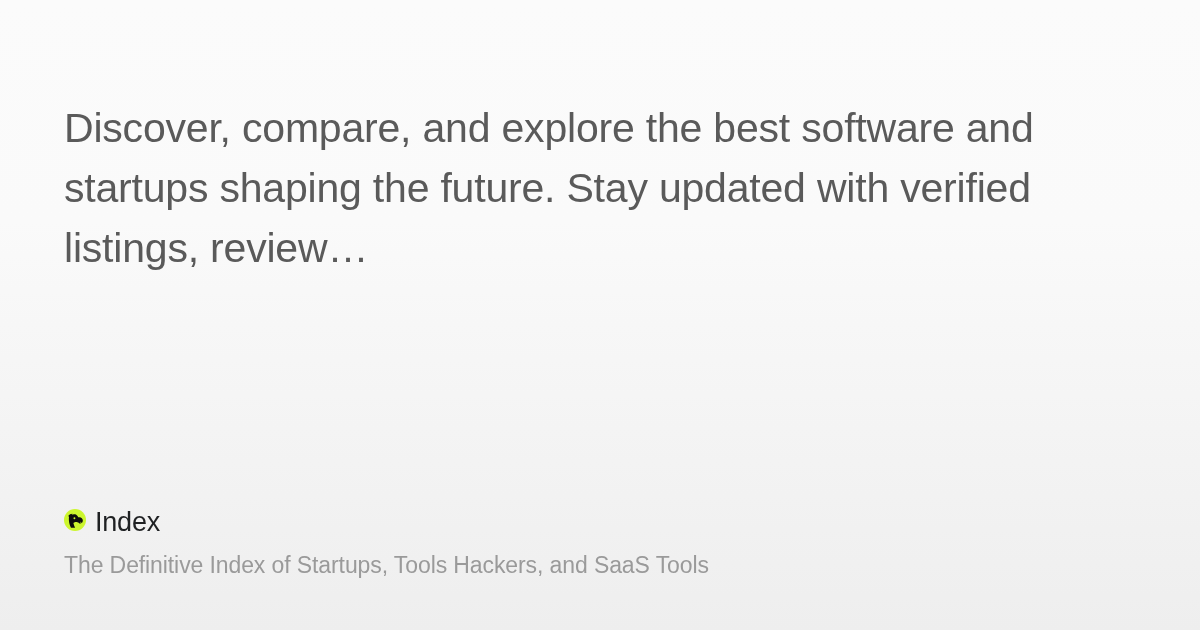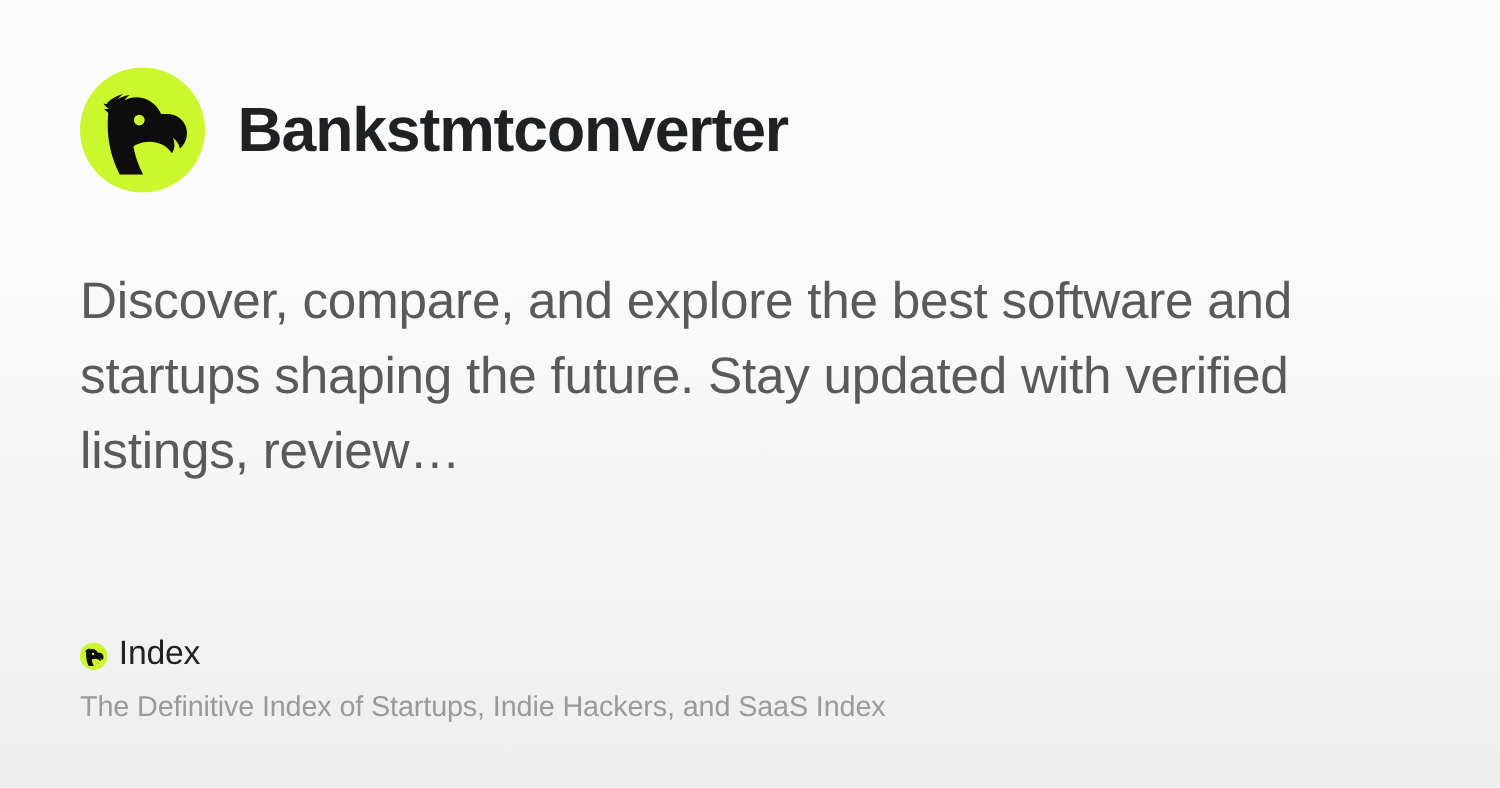--- a/index.html
+++ b/index.html
@@ -68,21 +68,21 @@
 
   
   .footer-block {
     position: absolute;
     left: 64px;
     bottom: 50px;
   }
 
   .footer-brand-row {
     display: flex;
-    align-items: flex-end;
+    align-items: flex-start;
     gap: 9px;
   }
 
   .footer-logo {
     width: 22px;
     height: 22px;
     flex: none;
     display: block;
   }
 
@@ -101,66 +101,20 @@
     color: #9a9a9a;
     line-height: 1.2;
     letter-spacing: -0.1px;
   }
 </style>
 </head>
 <body>
 
 <div class="og-card">
 
-  <div class="brand-row">
-    <span class="brand-logo-wrap">
-      <svg class="brand-logo" viewBox="0 0 100 100" xmlns="http://www.w3.org/2000/svg" aria-hidden="true">
-        <circle cx="50" cy="50" r="50" fill="#ccf62e"></circle>
-        <path fill="#0d0d0d" d="
-          M22.0 28.0
-          C25.5 24.6 30.0 22.2 34.8 21.2
-          C32.6 22.6 31.1 24.0 30.1 25.4
-          C33.0 23.6 36.3 22.4 39.8 22.0
-          C37.8 23.4 36.4 24.8 35.5 26.2
-          C40.0 24.0 45.1 23.3 49.8 24.4
-          C56.1 25.9 61.3 30.1 64.2 35.8
-          L64.8 37.1
-          L70.0 37.1
-          C78.6 37.1 85.6 43.9 85.6 52.3
-          C85.6 57.3 83.4 61.8 79.9 64.8
-          C79.2 61.2 77.3 58.2 74.4 56.4
-          C76.2 60.8 75.9 65.4 73.5 68.6
-          C70.6 64.0 66.2 61.0 60.8 59.9
-          C56.1 58.9 51.1 59.4 46.4 61.2
-          C45.0 61.7 43.8 62.4 42.7 63.1
-          L43.3 66.0
-          C44.7 72.4 46.9 78.6 49.9 84.4
-          L50.5 85.6
-          L31.8 85.6
-          L31.2 84.4
-          C26.0 73.9 23.0 62.6 22.3 51.0
-          C22.0 46.0 22.1 41.0 22.6 36.1
-          C21.3 35.2 20.2 34.2 19.3 33.0
-          C20.6 33.2 21.9 33.2 23.2 33.0
-          C21.4 31.9 19.9 30.5 18.8 28.8
-          C19.8 29.1 20.9 29.2 22.0 29.0
-          Z"></path>
-        <path fill="#0d0d0d" d="
-          M47.5 31.0
-          C57.0 31.0 64.8 38.5 65.2 48.0
-          C60.2 50.5 55.6 53.8 51.7 57.8
-          C47.9 58.0 44.1 57.1 40.8 55.2
-          C35.8 52.3 32.6 47.0 32.6 41.2
-          C32.6 35.5 37.2 31.0 42.9 31.0
-          Z"></path>
-        <circle cx="47.4" cy="42.0" r="4.3" fill="#ccf62e"></circle>
-      </svg>
-    </span>
-    <div class="brand-title">Bankstmtconverter</div>
-  </div>
 
   <div class="description-block">
     <div class="description-text">Discover, compare, and explore the best software and startups shaping the future. Stay updated with verified listings, review…</div>
   </div>
 
   <div class="footer-block">
     <div class="footer-brand-row">
       <span class="footer-logo-wrap">
         <svg class="footer-logo" viewBox="0 0 100 100" xmlns="http://www.w3.org/2000/svg" aria-hidden="true">
           <circle cx="50" cy="50" r="50" fill="#ccf62e"></circle>
@@ -199,16 +153,16 @@
             C60.2 50.5 55.6 53.8 51.7 57.8
             C47.9 58.0 44.1 57.1 40.8 55.2
             C35.8 52.3 32.6 47.0 32.6 41.2
             C32.6 35.5 37.2 31.0 42.9 31.0
             Z"></path>
           <circle cx="47.4" cy="42.0" r="4.3" fill="#ccf62e"></circle>
         </svg>
       </span>
       <div class="footer-label">Index</div>
     </div>
-    <div class="footer-tagline">The Definitive Index of Startups, Indie Hackers, and SaaS Index</div>
+    <div class="footer-tagline">The Definitive Index of Startups, Tools Hackers, and SaaS Tools</div>
   </div>
 
 </div>
 
 </body></html>

